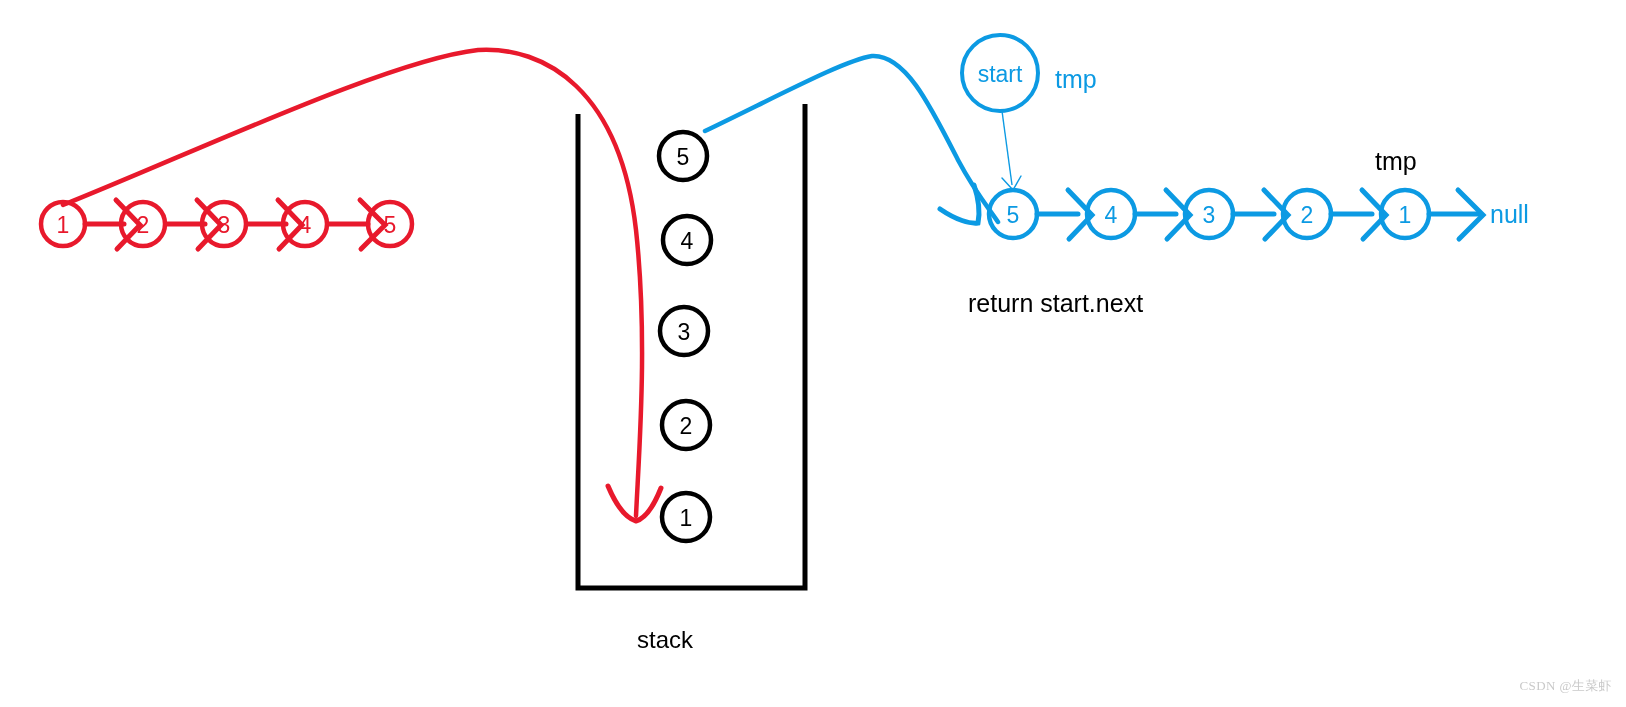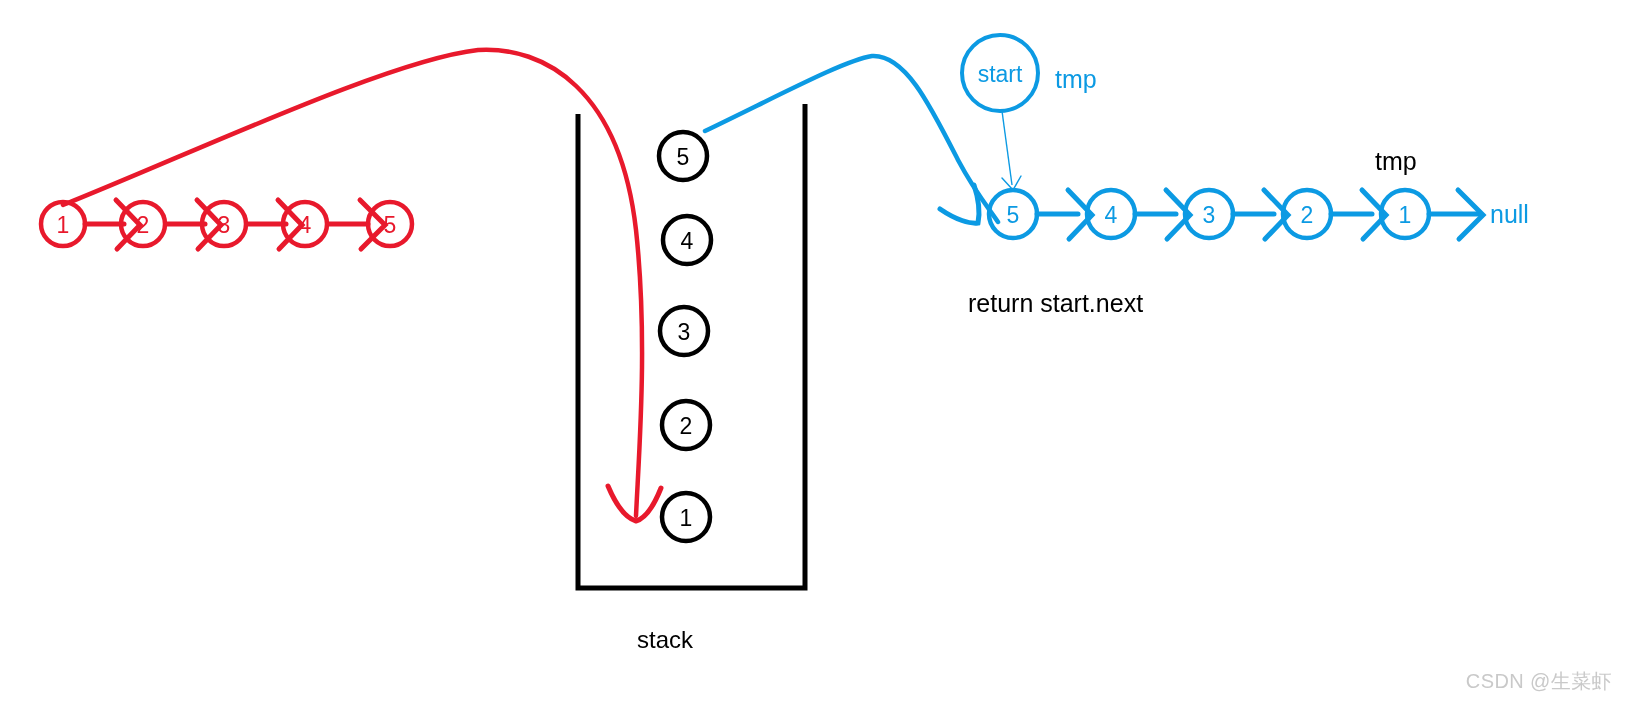--- a/index.html
+++ b/index.html
@@ -31,22 +31,22 @@
   }
   .lbl {
     font-family: "Liberation Sans", sans-serif;
     dominant-baseline: central;
   }
   .watermark {
     position: absolute;
     right: 14px;
     bottom: 12px;
     color: #c9c9c9;
-    font-size: 20px;
-    font-family: Liberation Sans, sans-serif;
+    font-size: 13px;
+    font-family: Liberation Serif, serif;
     letter-spacing: 0.4px;
     white-space: nowrap;
     user-select: none;
     margin-left: 42px;
   }
 </style>
 </head>
 <body>
 
 <div id="canvas-root">

